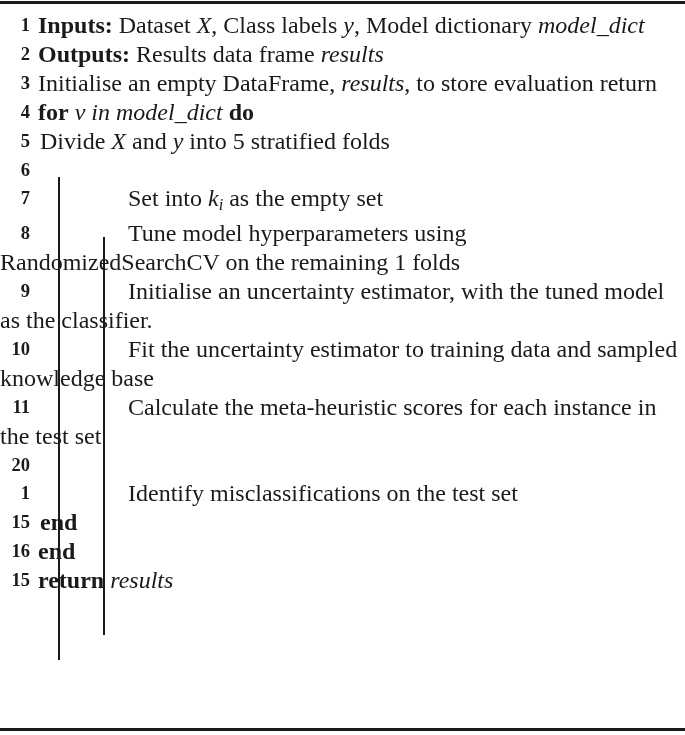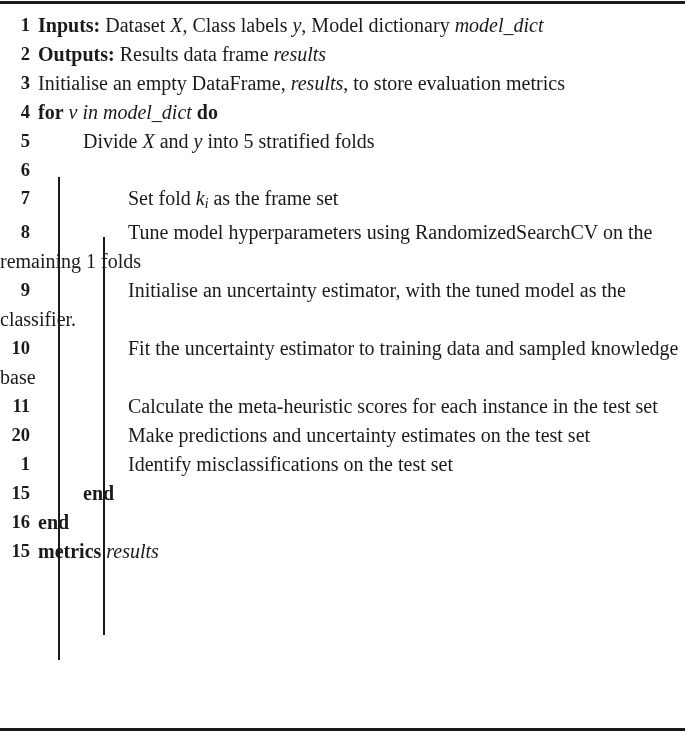--- a/index.html
+++ b/index.html
@@ -51,28 +51,28 @@
     top: 0;
     width: 30px;
     text-align: right;
     font-weight: bold;
     font-size: 18.5px;
     line-height: 29px;
     font-family: "Liberation Serif", "DejaVu Serif", serif;
   }
 
   .content {
-    font-size: 20px;
+    font-size: 24px;
     line-height: 29px;
     padding-bottom: 1px;
     white-space: normal;
   }
 
   .ind0 .content { margin-left: 38px;  max-width: 600px; }
-  .ind1 .content { margin-left: 83px;  max-width: 560px; }
+  .ind1 .content { margin-left: 40px;  max-width: 560px; }
   .ind2 .content { margin-left: 128px; max-width: 520px; }
 
   
   .guide {
     position: absolute;
     width: 2px;
     background: #1a1a1a;
   }
   .guide-outer { left: 58px;  top: 177px; height: 483px; }
   .guide-inner { left: 103px; top: 237px; height: 398px; }
@@ -91,31 +91,31 @@
 <div id="algorithm">
 
   <div class="rule rule-top"></div>
 
   <div class="guide guide-outer"></div>
   <div class="guide guide-inner"></div>
 
   <div class="lines" id="lines-container">
       <div class="line ind0"><span class="lineno">1</span><span class="content"><b>Inputs:</b><span> Dataset </span><i>X</i><span>, Class labels </span><i>y</i><span>, Model dictionary </span><i>model_dict</i></span></div>
       <div class="line ind0"><span class="lineno">2</span><span class="content"><b>Outputs:</b><span> Results data frame </span><i>results</i></span></div>
-      <div class="line ind0"><span class="lineno">3</span><span class="content"><span>Initialise an empty DataFrame, </span><i>results</i><span>, to store evaluation metrics</span></span></div>
+      <div class="line ind0"><span class="lineno">3</span><span class="content"><span>Initialise an empty DataFrame, </span><i>results</i><span>, to store evaluation return</span></span></div>
       <div class="line ind0"><span class="lineno">4</span><span class="content"><b>for</b><i> v in model_dict </i><b>do</b></span></div>
       <div class="line ind1"><span class="lineno">5</span><span class="content"><span>Divide </span><i>X</i><span> and </span><i>y</i><span> into 5 stratified folds</span></span></div>
       <div class="line ind1"><span class="lineno">6</span></div>
-      <div class="line ind2"><span class="lineno">7</span><span class="content"><span>Set fold </span><i>k</i><sub>i</sub><span> as the frame set</span></span></div>
+      <div class="line ind2"><span class="lineno">7</span><span class="content"><span>Set into </span><i>k</i><sub>i</sub><span> as the empty set</span></span></div>
       <div class="line ind2"><span class="lineno">8</span><span class="content"><span>Tune model hyperparameters using RandomizedSearchCV on the remaining 1 folds</span></span></div>
       <div class="line ind2"><span class="lineno">9</span><span class="content"><span>Initialise an uncertainty estimator, with the tuned model as the classifier.</span></span></div>
       <div class="line ind2"><span class="lineno">10</span><span class="content"><span>Fit the uncertainty estimator to training data and sampled knowledge base</span></span></div>
       <div class="line ind2"><span class="lineno">11</span><span class="content"><span>Calculate the meta-heuristic scores for each instance in the test set</span></span></div>
-      <div class="line ind2"><span class="lineno">20</span><span class="content"><span>Make predictions and uncertainty estimates on the test set</span></span></div>
+      <div class="line ind2"><span class="lineno">20</span></div>
       <div class="line ind2"><span class="lineno">1</span><span class="content"><span>Identify misclassifications on the test set</span></span></div>
       <div class="line ind1"><span class="lineno">15</span><span class="content"><b>end</b></span></div>
       <div class="line ind0"><span class="lineno">16</span><span class="content"><b>end</b></span></div>
-      <div class="line ind0"><span class="lineno">15</span><span class="content"><b>metrics</b><i> results</i></span></div>
+      <div class="line ind0"><span class="lineno">15</span><span class="content"><b>return</b><i> results</i></span></div>
     </div>
 
   <div class="rule rule-bottom"></div>
 
 </div>
 
 </body></html>

